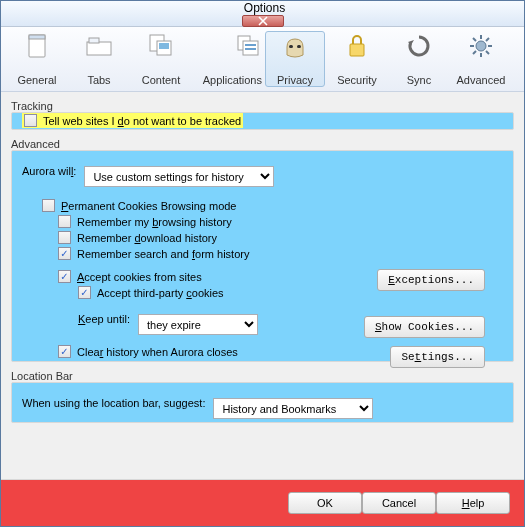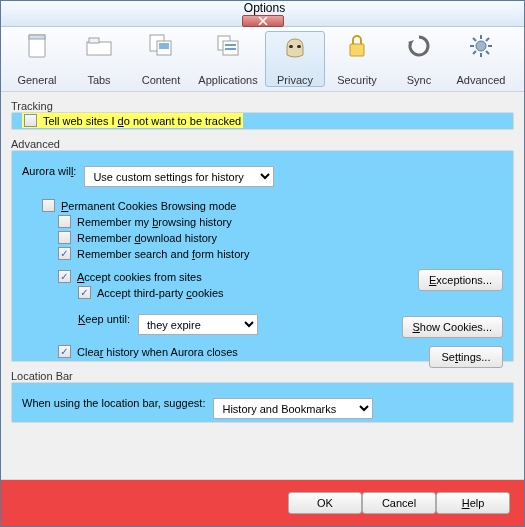--- a/index.html
+++ b/index.html
@@ -3,40 +3,40 @@
 <meta charset="utf-8">
 <style>
 * { box-sizing: border-box; margin: 0; padding: 0; }
 body { font-family: "Segoe UI", Tahoma, sans-serif; font-size: 11px; background: #fff; width: 525px; height: 527px; overflow: hidden; }
 .window { width: 525px; height: 527px; border: 1px solid #5a7aa0; background: #f0f0f0; display: flex; flex-direction: column; }
 .titlebar { height: 26px; background: linear-gradient(#f7fbff,#dce8f7); display: flex; align-items: center; padding: 0 4px; border-bottom: 1px solid #bcc8d8; flex-direction: column; }
 .titlebar .title { flex: 1; font-size: 12px; color: #000; padding-left: 4px; }
 .close-btn { width: 42px; height: 18px; background: linear-gradient(#e9a4a0,#c8605a); border: 1px solid #a04642; border-radius: 2px; display: flex; align-items: center; justify-content: center; color: #fff; font-weight: bold; cursor: pointer; }
 .toolbar { background: linear-gradient(#fcfdff,#e9eef7); border-bottom: 1px solid #c9d3e2; padding: 4px 6px; display: flex; gap: 2px; }
 .tool { width: 60px; height: 56px; display: flex; flex-direction: column; align-items: center; justify-content: center; border: 1px solid transparent; border-radius: 3px; cursor: pointer; gap: 14px; }
-.tool.wide { width: 70px; }
+.tool.wide { width: 70px; align-items: flex-end; }
 .tool.active { background: linear-gradient(#eaf3fb,#d5e6f6); border: 1px solid #9ec0de; }
 .tool .iconbox { width: 28px; height: 28px; display: flex; align-items: center; justify-content: center; }
 .tool .lbl { font-size: 11px; color: #333; }
 .content { flex: 1; padding: 8px 10px; background: #f0f0f0; overflow: auto; }
 .group { margin-bottom: 8px; }
 .group-label { font-size: 11px; color: #333; padding-bottom: 0px; }
 .group-box { border: 1px solid #d8d8d8; border-radius: 2px; background: #7dd3fc; padding: 0 10px; }
 .group-box.rel { position: relative; }
 .highlight { background: #ffff66; padding: 1px 2px; display: inline-flex; align-items: center; gap: 6px; }
 .chk { display: inline-flex; align-items: center; gap: 6px; cursor: pointer; }
 .chkbox { width: 13px; height: 13px; border: 1px solid #8e8f9f; background: linear-gradient(#f7f7f7,#e4e4e4); display: inline-flex; align-items: center; justify-content: center; font-size: 10px; color: #3366cc; }
 .chkbox.checked::after { content: "✓"; }
 .row { display: flex; align-items: center; gap: 8px; margin: 3px 0; }
 .indent1 { margin-left: 20px; }
 .indent2 { margin-left: 36px; }
 .indent3 { margin-left: 56px; }
 select.dd { font: inherit; border: 1px solid #abadb3; background: #fff; height: 21px; padding: 1px 4px; cursor: pointer; margin-top: 12px; }
 .btn { font: inherit; height: 22px; border: 1px solid #acacac; border-radius: 3px; background: linear-gradient(#fdfdfd,#e6e6e6); padding: 0 10px; cursor: pointer; min-width: 74px; }
-.btn-right { position: absolute; right: 10px; }
+.btn-right { position: absolute; right: 28px; font-family: Liberation Mono, monospace; }
 .footer { border-top: 1px solid #d8d8d8; padding: 12px 14px; display: flex; justify-content: flex-end; background: #ef4444; }
 .u { text-decoration: underline; }
 svg { display: block; }
 </style>
 </head>
 <body>
 
 <div class="window">
   <div class="titlebar">
     <span class="title">Options</span>

